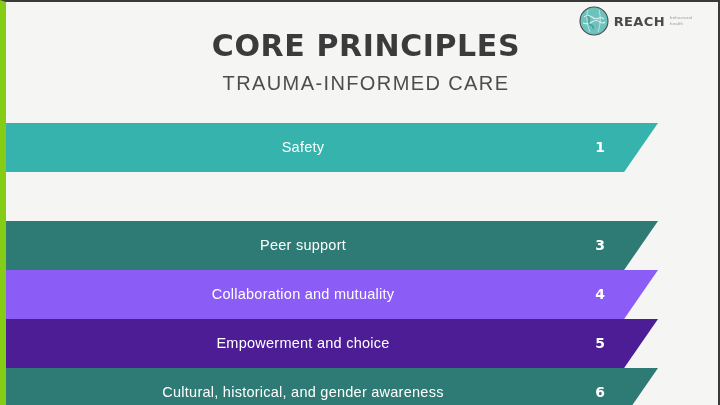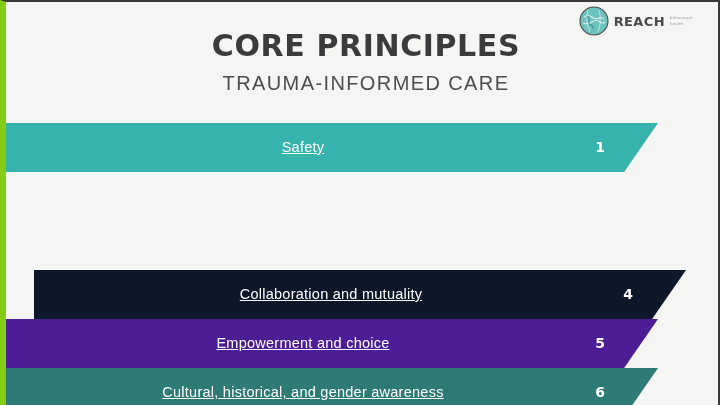--- a/index.html
+++ b/index.html
@@ -109,21 +109,20 @@
     left: 0;
     width: 594px;
     height: 64px;
     line-height: 49px;
     text-align: center;
     font-size: 14.5px;
     color: #ffffff;
     letter-spacing: 0.25px;
     font-family: "Liberation Sans", "DejaVu Sans", sans-serif;
     white-space: nowrap;
-    text-decoration: underline;
   }
   .bar-number {
     position: absolute;
     top: 0;
     left: 578px;
     width: 32px;
     height: 49px;
     line-height: 49px;
     text-align: center;
     font-size: 14px;
@@ -155,21 +154,25 @@
     </span>
     <span id="logo-wordmark">REACH</span>
     <span id="logo-tagline">behavioral health</span>
   </div>
 
   <div id="bars">
       <div class="bar" style="top: 0px; background: rgb(54, 179, 172);">
         <div class="bar-label">Safety</div>
         <div class="bar-number">1</div>
       </div>
-      <div class="bar" style="top: 147px; background: #0f172a; margin-left: 28px;">
+      <div class="bar" style="top: 98px; background: rgb(46, 122, 117);">
+        <div class="bar-label">Peer support</div>
+        <div class="bar-number">3</div>
+      </div>
+      <div class="bar" style="top: 147px; background: #8b5cf6;">
         <div class="bar-label">Collaboration and mutuality</div>
         <div class="bar-number">4</div>
       </div>
       <div class="bar" style="top: 196px; background: #4c1d95;">
         <div class="bar-label">Empowerment and choice</div>
         <div class="bar-number">5</div>
       </div>
       <div class="bar" style="top: 245px; background: rgb(46, 122, 117);">
         <div class="bar-label">Cultural, historical, and gender awareness</div>
         <div class="bar-number">6</div>

